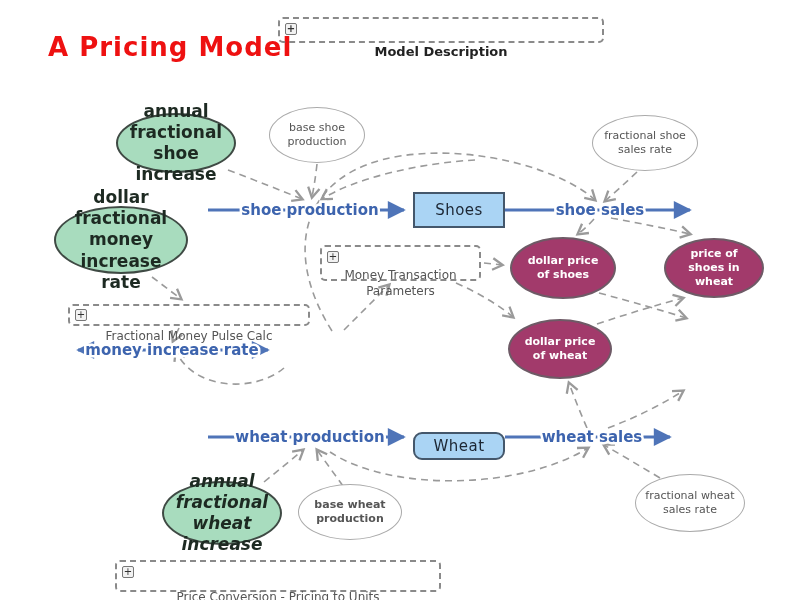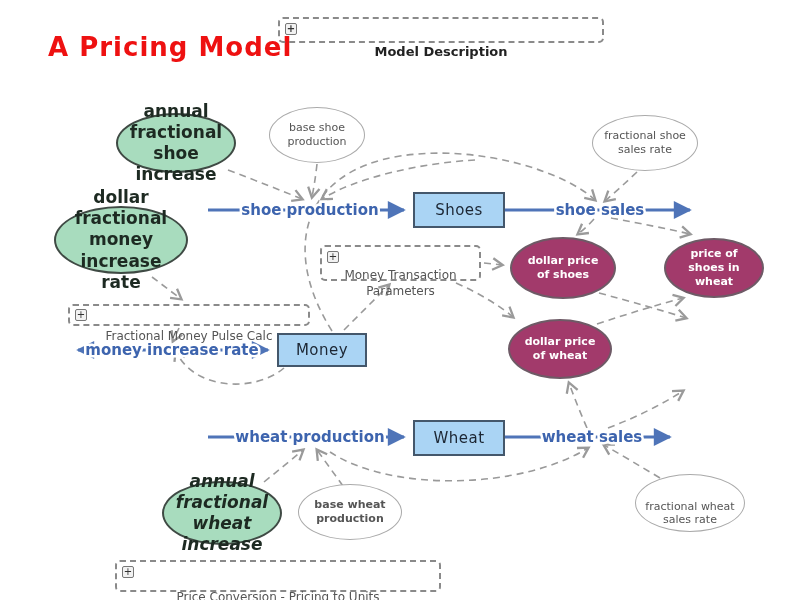--- a/index.html
+++ b/index.html
@@ -110,24 +110,21 @@
     <span class="glabel">Fractional Money Pulse Calc</span>
   </div>
   <div class="group" style="left:115px;top:560px;width:326px;height:32px;">
     <span class="expand">+</span>
     <span class="glabel">Price Conversion - Pricing to Units</span>
   </div>
 
   <div class="node stock" style="left:413px;top:192px;width:92px;height:36px;align-items:center;">
     <span>Shoes</span>
   </div>
-  <div class="node stock" style="left:277px;top:333px;width:90px;height:34px;">
-    <span>Money</span>
-  </div>
-  <div class="node stock" style="left:413px;top:420px;width:92px;height:36px;">
+  <div class="node stock" style="left:413px;top:432px;width:92px;height:28px;border-radius:9px;">
     <span>Wheat</span>
   </div>
 
   <div class="node conv green" style="left:116px;top:113px;width:120px;height:60px;">
     <span>annual fractional shoe increase</span>
   </div>
   <div class="node conv green" style="left:54px;top:206px;width:134px;height:68px;">
     <span>dollar fractional money increase rate</span>
   </div>
   <div class="node conv green" style="left:162px;top:481px;width:120px;height:64px;font-style:italic;">
@@ -136,21 +133,21 @@
 
   <div class="node conv white" style="left:269px;top:107px;width:96px;height:56px;align-items:center;">
     <span>base shoe production</span>
   </div>
   <div class="node conv white" style="left:592px;top:115px;width:106px;height:56px;">
     <span>fractional shoe sales rate</span>
   </div>
   <div class="node conv white" style="left:298px;top:484px;width:104px;height:56px;font-weight:bold;">
     <span>base wheat production</span>
   </div>
-  <div class="node conv white" style="left:635px;top:474px;width:110px;height:58px;align-items:flex-end;">
+  <div class="node conv white" style="left:635px;top:474px;width:110px;height:58px;">
     <span>fractional wheat sales rate</span>
   </div>
 
   <div class="node conv maroon" style="left:510px;top:237px;width:106px;height:62px;text-align:center;">
     <span>dollar price of shoes</span>
   </div>
   <div class="node conv maroon" style="left:664px;top:238px;width:100px;height:60px;">
     <span>price of shoes in wheat</span>
   </div>
   <div class="node conv maroon" style="left:508px;top:319px;width:104px;height:60px;">

